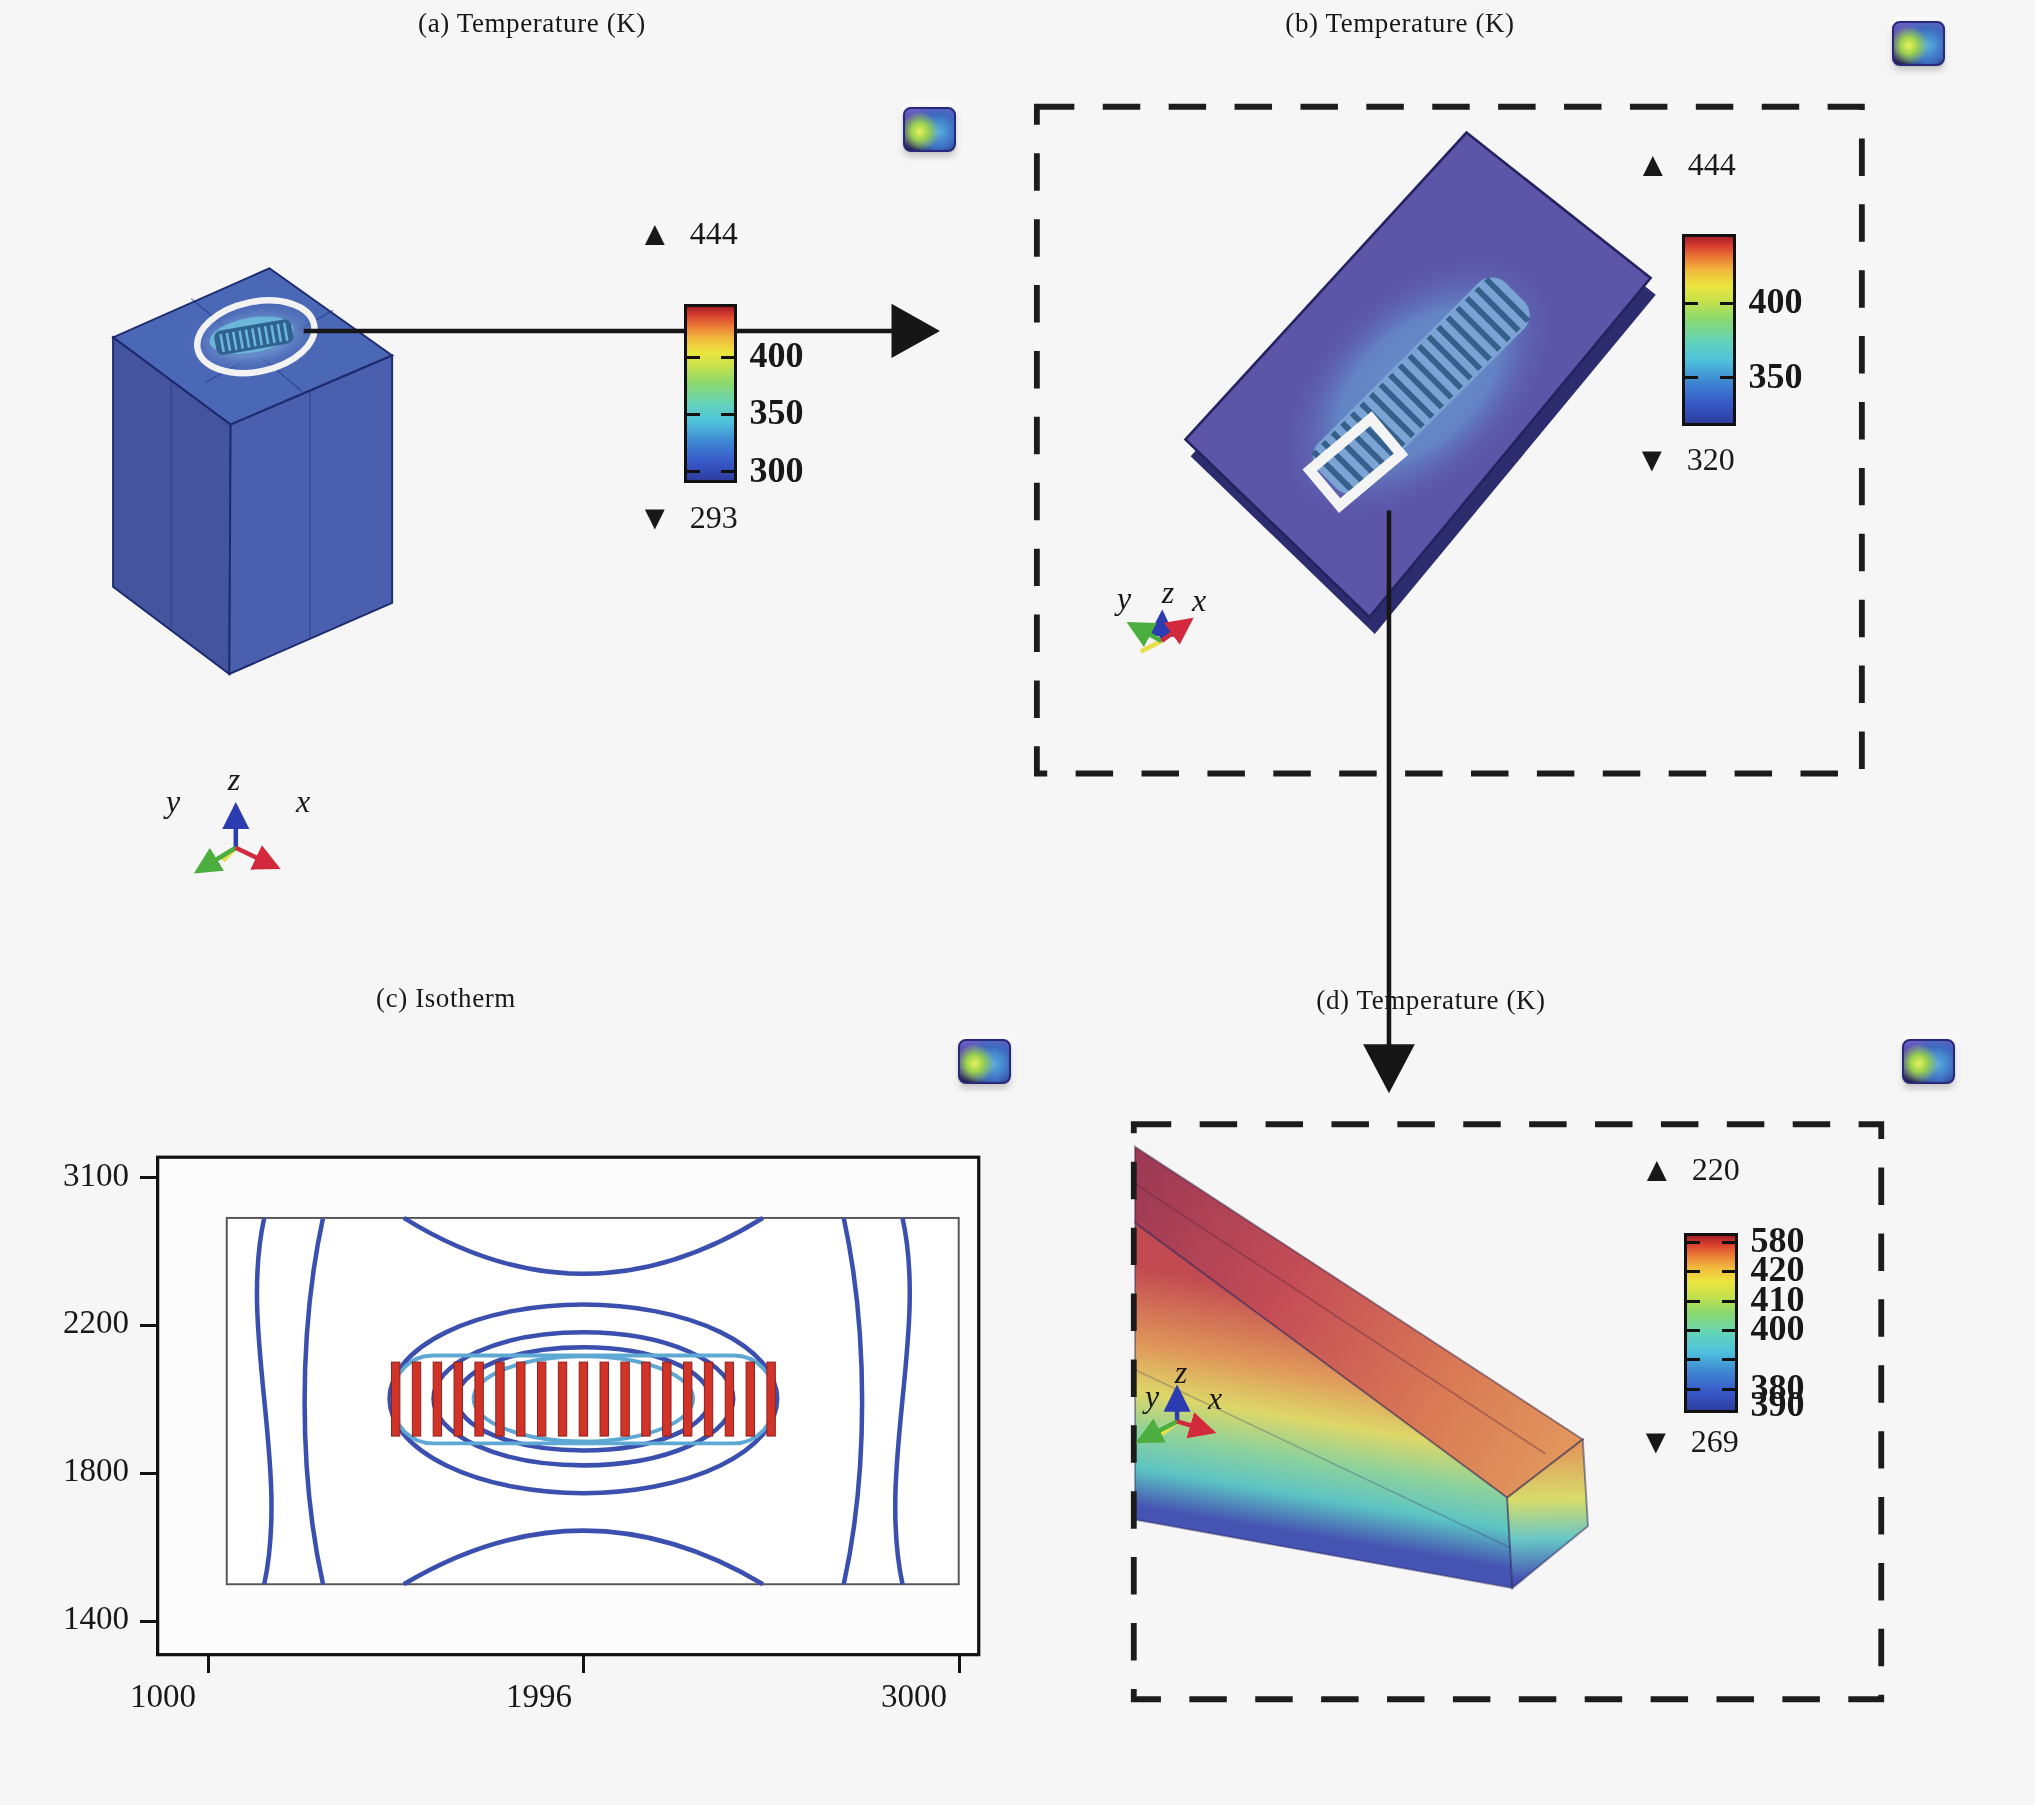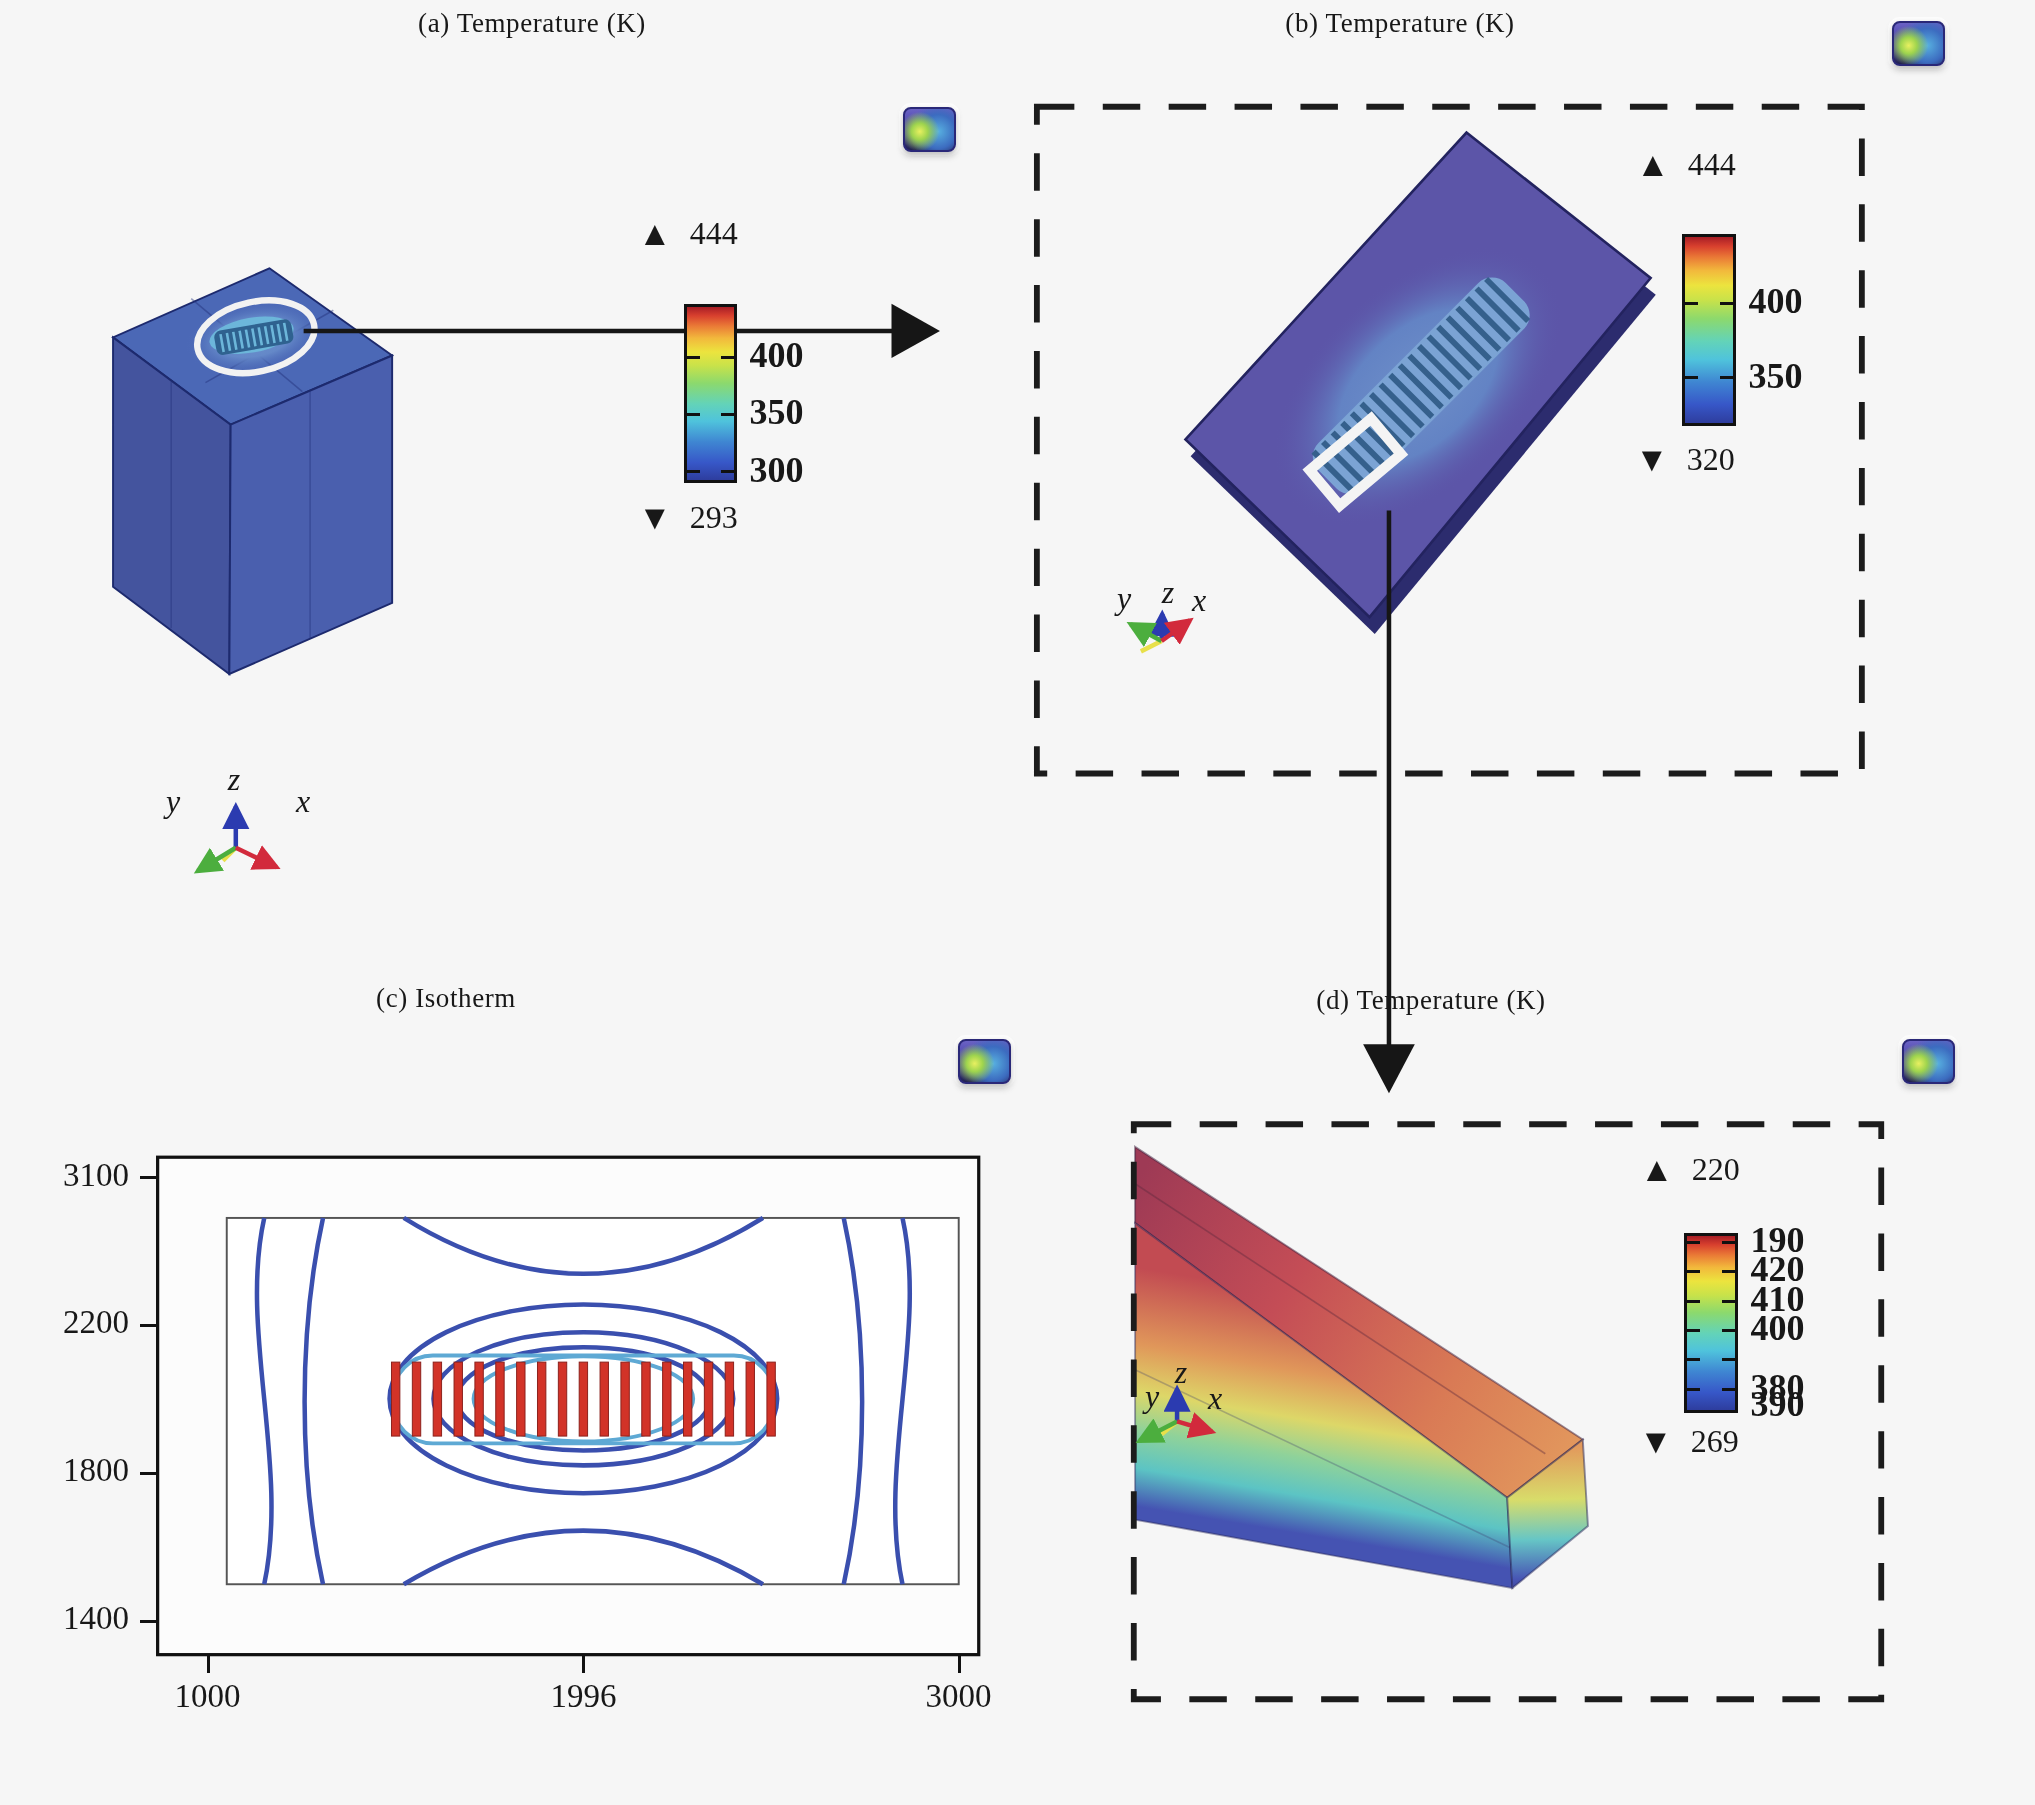--- a/index.html
+++ b/index.html
@@ -16,21 +16,21 @@
   .cb-tick{position:absolute;height:3.2px;width:13px;background:#111;}
   .cb-tick-l{left:0;} .cb-tick-r{right:0;}
   .cb-label{position:absolute;left:calc(100% + 15.5px);transform:translateY(-55%);
     font-size:36px;white-space:nowrap;font-weight:bold;}
   .cb-extreme{position:absolute;display:flex;align-items:center;gap:18px;font-size:32px;}
   .tri{font-size:34px;line-height:1;}
   
   .ax-ticky{position:absolute;width:18px;height:3.2px;background:#111;}
   .ax-tickx{position:absolute;width:3.2px;height:18px;background:#111;}
   .ax-laby{position:absolute;width:116px;text-align:right;font-size:33px;}
-  .ax-labx{position:absolute;width:155px;text-align:center;font-size:33px;}
+  .ax-labx{position:absolute;width:155px;text-align:left;font-size:33px;}
   
   .logo{position:absolute;width:49px;height:41px;border-radius:7.8px;
     background:
       radial-gradient(circle at 30% 55%, #e8f060 0%, #9ed44e 20%, rgba(158,212,78,0) 48%),
       radial-gradient(circle at 68% 55%, #58b0e0 0%, #3c6cc0 42%, rgba(60,108,192,0) 72%),
       linear-gradient(180deg,#6a62c4 0%,#4038a0 60%,#22224f 100%);
     border:2.6px solid #2a2878;
     box-shadow:0 3.9px 6.5px rgba(120,120,120,.45),0 0 0 3.9px rgba(255,255,255,.8);}
 </style>
 </head>
@@ -261,21 +261,21 @@
     <div class="cb-tick cb-tick-l" style="top: 65px;"></div>
     <div class="cb-tick cb-tick-r" style="top: 65px;"></div>
     <div class="cb-label" style="top: 66px;">400</div>
     <div class="cb-tick cb-tick-l" style="top: 139px;"></div>
     <div class="cb-tick cb-tick-r" style="top: 139px;"></div>
     <div class="cb-label" style="top: 141px;">350</div>
   </div>
 <div class="colorbar" style="left:1684px;top:1233px;width:54px;height:180px;">
     <div class="cb-tick cb-tick-l" style="top: 4.6px;"></div>
     <div class="cb-tick cb-tick-r" style="top: 4.6px;"></div>
-    <div class="cb-label" style="top: 5.9px;">190</div>
+    <div class="cb-label" style="top: 5.9px;">580</div>
     <div class="cb-tick cb-tick-l" style="top: 34px;"></div>
     <div class="cb-tick cb-tick-r" style="top: 34px;"></div>
     <div class="cb-label" style="top: 35px;">420</div>
     <div class="cb-tick cb-tick-l" style="top: 64px;"></div>
     <div class="cb-tick cb-tick-r" style="top: 64px;"></div>
     <div class="cb-label" style="top: 65px;">410</div>
     <div class="cb-tick cb-tick-l" style="top: 93px;"></div>
     <div class="cb-tick cb-tick-r" style="top: 93px;"></div>
     <div class="cb-label" style="top: 94px;">400</div>
     <div class="cb-tick cb-tick-l" style="top: 122px;"></div>

